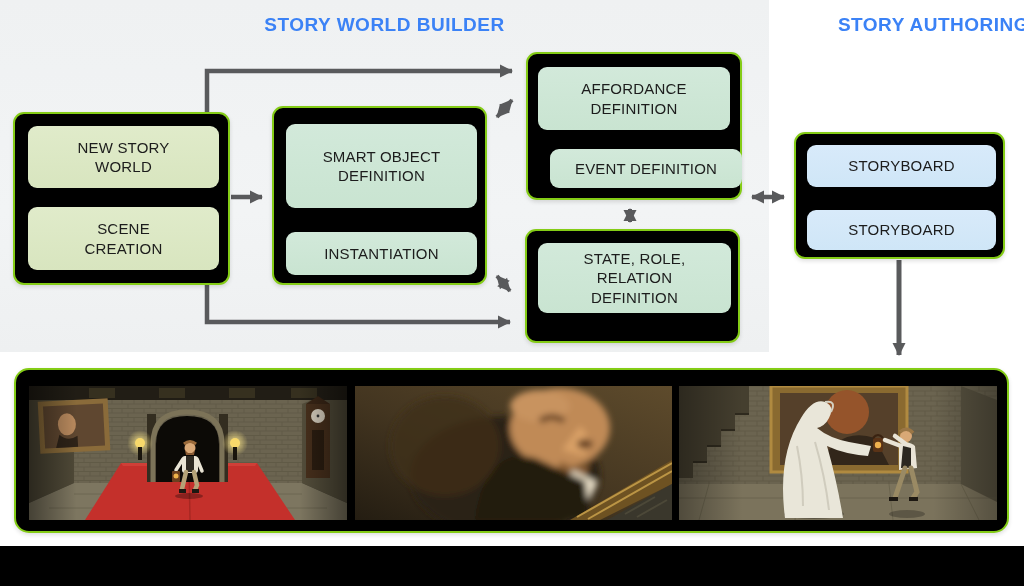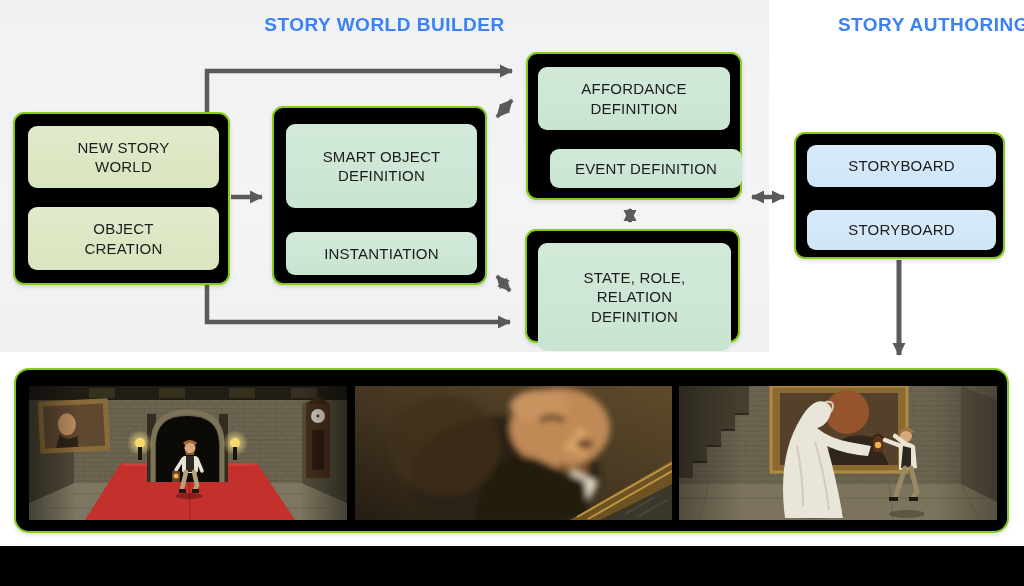--- a/index.html
+++ b/index.html
@@ -80,38 +80,38 @@
       <path d="M122,188 L122,200" stroke-width="1.8" marker-end="url(#mSmall)"></path>
       <path d="M379,212 L379,224" stroke-width="1.8" marker-end="url(#mSmall)"></path>
       <path d="M632,131 L632,141" stroke-width="1.8" marker-end="url(#mSmall)"></path>
       <path d="M899,189 L899,201" stroke-width="1.8" marker-end="url(#mSmall)"></path>
     </g>
   </svg>
 
   <div class="panel" id="panel-new-story">
     <div class="nbox green" style="left:13px;top:12px;width:191px;height:62px;">NEW STORY
 WORLD</div>
-    <div class="nbox green" style="left:13px;top:93px;width:191px;height:63px;">OBJECT
+    <div class="nbox green" style="left:13px;top:93px;width:191px;height:63px;">SCENE
 CREATION</div>
   </div>
 
   <div class="panel" id="panel-smart-object">
     <div class="nbox mint" style="left:12px;top:16px;width:191px;height:84px;">SMART OBJECT
 DEFINITION</div>
     <div class="nbox mint" style="left:12px;top:124px;width:191px;height:43px;">INSTANTIATION</div>
   </div>
 
   <div class="panel" id="panel-affordance">
     <div class="nbox mint" style="left:10px;top:13px;width:192px;height:63px;">AFFORDANCE
 DEFINITION</div>
     <div class="nbox mint" style="left:10px;top:95px;width:192px;height:39px;margin-left:12px;">EVENT DEFINITION</div>
   </div>
 
   <div class="panel" id="panel-state">
-    <div class="nbox mint" style="left:11px;top:12px;width:193px;height:108px;">STATE, ROLE,
+    <div class="nbox mint" style="left:11px;top:12px;width:193px;height:70px;">STATE, ROLE,
 RELATION
 DEFINITION</div>
   </div>
 
   <div class="panel" id="panel-storyboard">
     <div class="nbox blue" style="left:11px;top:11px;width:189px;height:42px;text-align:center;">STORYBOARD</div>
     <div class="nbox blue" style="left:11px;top:76px;width:189px;height:40px;">STORYBOARD</div>
   </div>
 
   <div class="panel" id="panel-screens">

